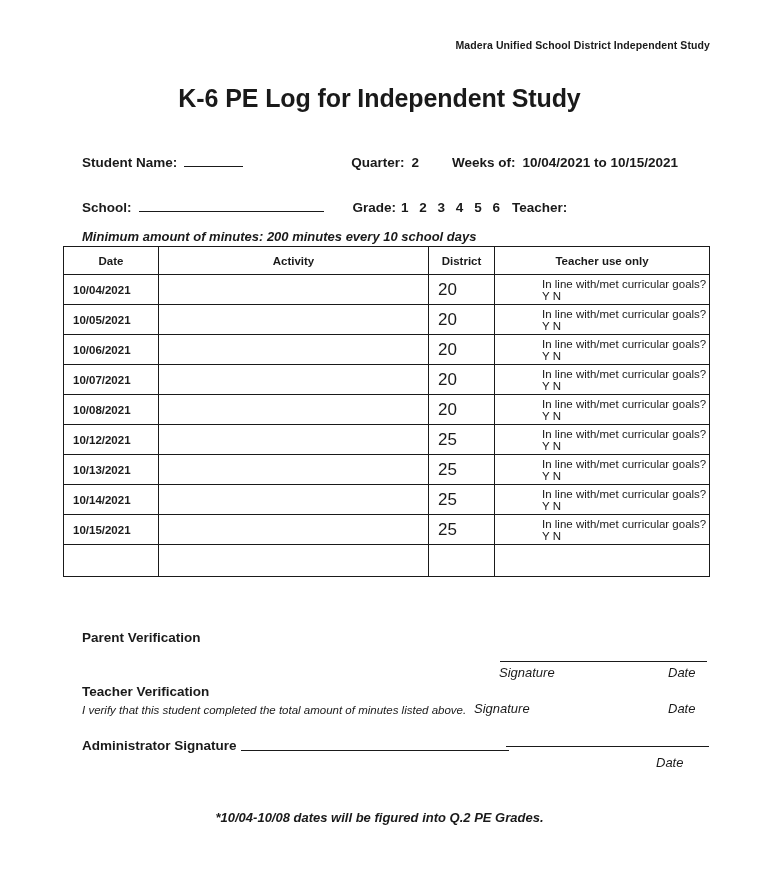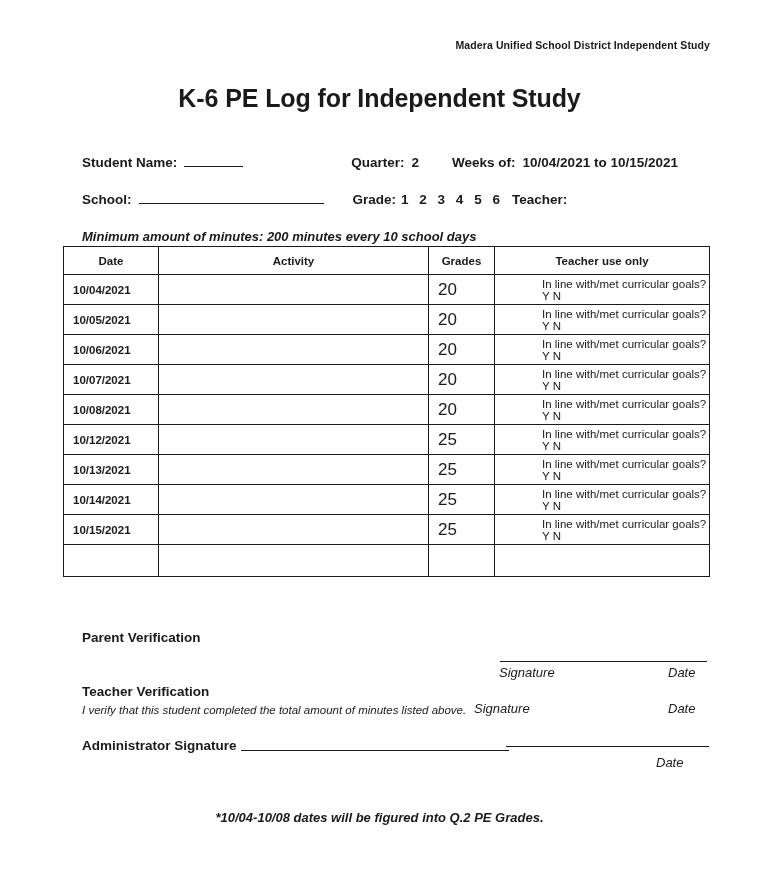--- a/index.html
+++ b/index.html
@@ -50,21 +50,21 @@
   .info-row {
     position: absolute;
     left: 82px;
     font-size: 13.5px;
     font-weight: bold;
     white-space: nowrap;
     display: flex;
     align-items: baseline;
   }
   .info-row.line1 { top: 155px; }
-  .info-row.line2 { top: 192px; }
+  .info-row.line2 { top: 200px; }
 
   .fld-label { font-weight: bold; }
 
   .blank-rule {
     display: inline-block;
     border-bottom: 1.6px solid #1a1a1a;
     height: 0;
     margin: 0 0 3px 7px;
   }
   .blank-name  { width: 59px; }
@@ -272,21 +272,21 @@
     <colgroup>
       <col class="col-date">
         <col class="col-activity">
         <col class="col-minutes">
         <col class="col-teacher">
     </colgroup>
     <thead>
       <tr>
         <th>Date</th>
         <th>Activity</th>
-        <th>Grades</th>
+        <th>District</th>
         <th>Teacher use only</th>
       </tr>
     </thead>
     <tbody>
       <tr>
         <td class="cell-date">10/04/2021</td>
         <td class="cell-activity"></td>
         <td class="cell-minutes">20</td>
         <td class="cell-teacher">In line with/met curricular goals?  Y   N</td>
       </tr>

